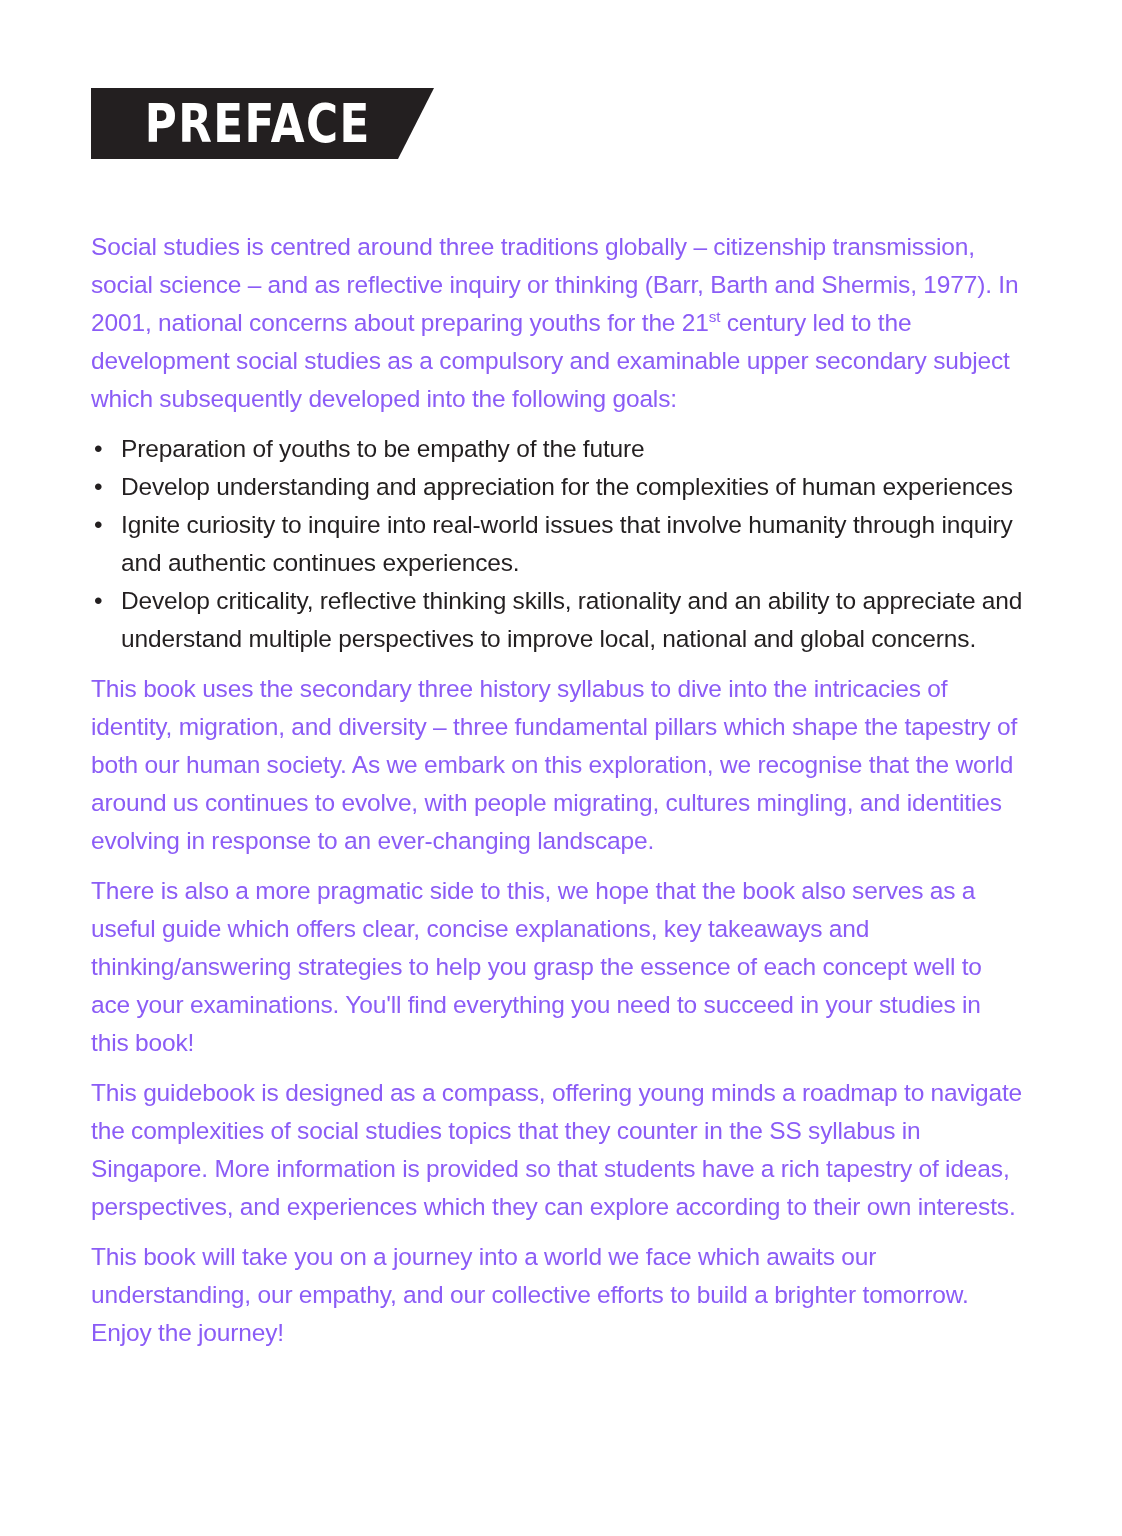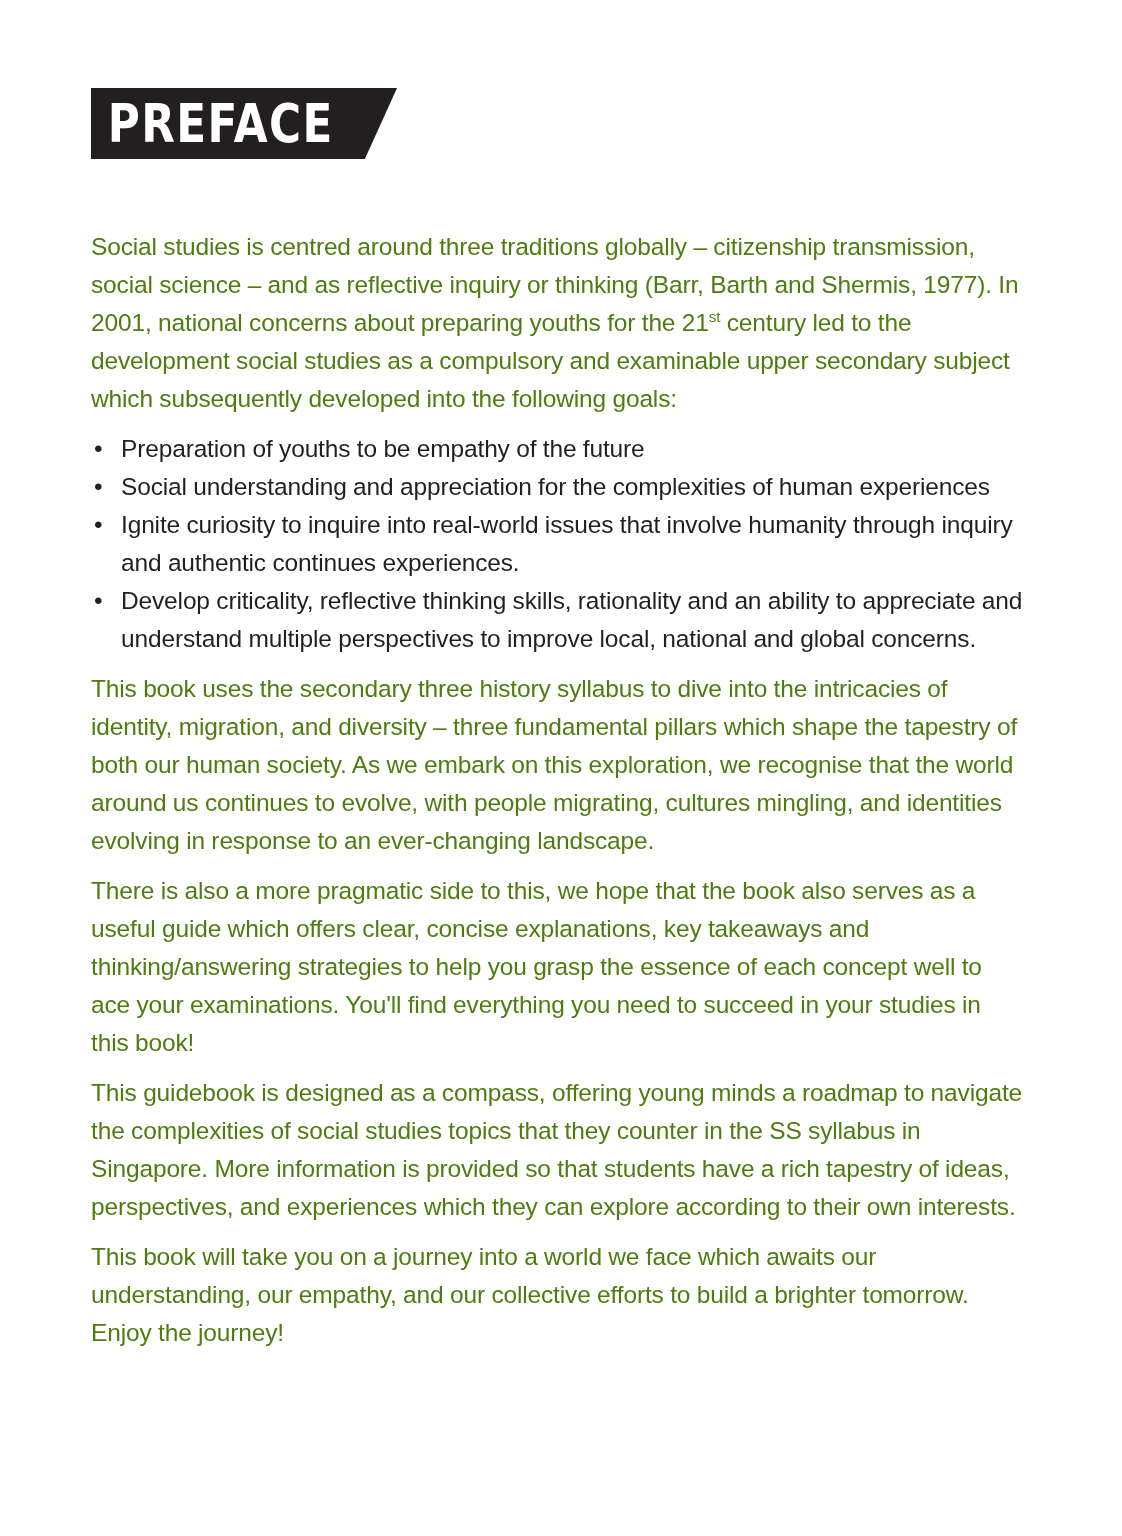--- a/index.html
+++ b/index.html
@@ -27,20 +27,21 @@
     position: absolute;
     left: 91px;
     top: 88px;
     width: 306px;
     height: 71px;
     background: #231f20;
     
     clip-path: polygon(0 0, 100% 0, 89.5% 100%, 0 100%);
     display: flex;
     align-items: center;
+    padding-left: 37px;
   }
   .banner-title {
     color: #ffffff;
     font-family: "DejaVu Sans", sans-serif;
     font-weight: 700;
     font-size: 47px;
     letter-spacing: 1.5px;
     line-height: 1;
     padding-left: 18px;
     transform: scaleX(0.93) scaleY(1.12);
@@ -54,21 +55,21 @@
     top: 228px;
     width: 932px;
   }
 
   .para {
     font-size: 24.5px;
     line-height: 38px;
     margin: 0 0 12px 0;
     letter-spacing: -0.15px;
     word-spacing: -0.2px;
-    color: #4d7c0f;
+    color: #8b5cf6;
     font-stretch: condensed;
   }
   .para:last-child { margin-bottom: 14px; }
 
   sup.ordinal {
     font-size: 0.62em;
     vertical-align: super;
     line-height: 0;
   }
 
@@ -109,21 +110,21 @@
 
     <p class="para"><span>Social studies is centred around three traditions globally – citizenship transmission, social science – and as reflective inquiry or thinking (Barr, Barth and Shermis, 1977).  In 2001, national concerns about preparing youths for the 21</span><sup class="ordinal">st</sup><span> century led to the development social studies as a compulsory and examinable upper secondary subject which subsequently developed into the following goals:</span></p>
 
     <ul class="bullet-list">
       <li class="bullet-item">
         <span class="marker">•</span>
         <span>Preparation of youths to be empathy of the future</span>
       </li>
       <li class="bullet-item">
         <span class="marker">•</span>
-        <span>Social understanding and appreciation for the complexities of human experiences</span>
+        <span>Develop understanding and appreciation for the complexities of human experiences</span>
       </li>
       <li class="bullet-item">
         <span class="marker">•</span>
         <span>Ignite curiosity to inquire into real-world issues that involve humanity through inquiry and authentic continues experiences.</span>
       </li>
       <li class="bullet-item">
         <span class="marker">•</span>
         <span>Develop criticality, reflective thinking skills, rationality and an ability to appreciate and understand multiple perspectives to improve local, national and global concerns.</span>
       </li>
     </ul>

